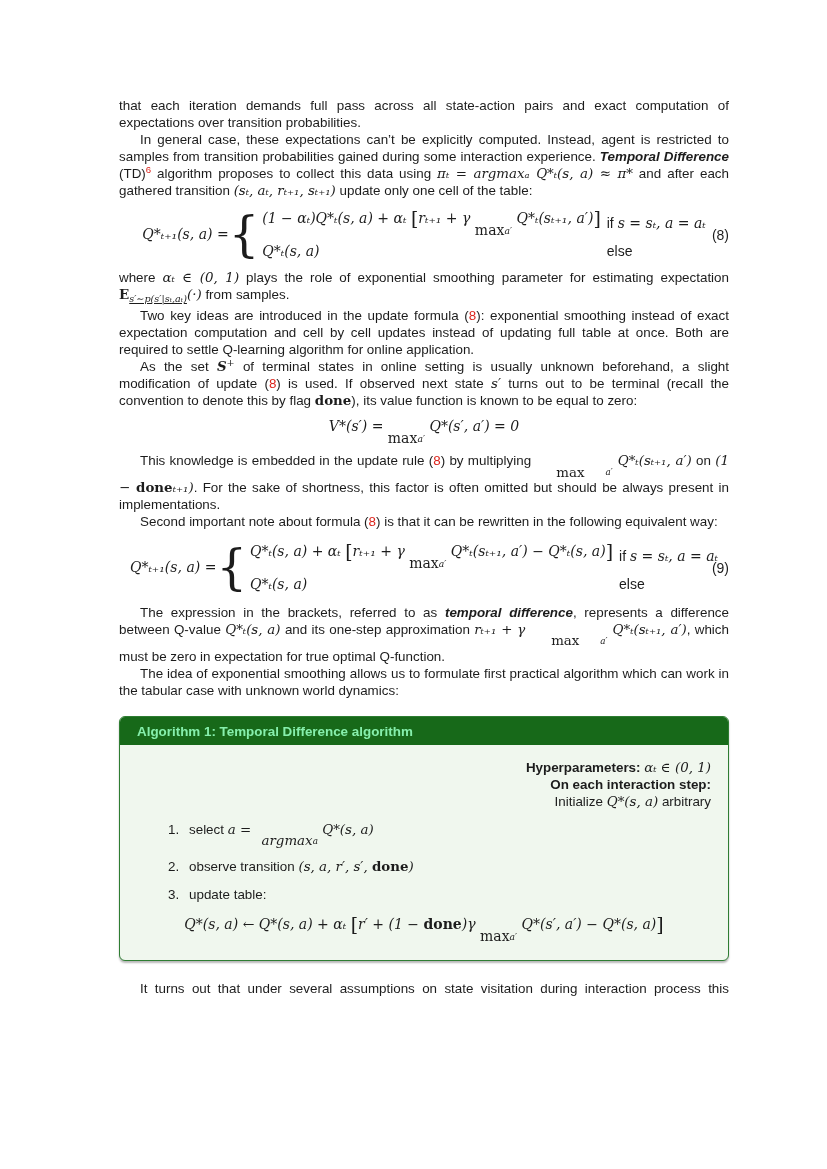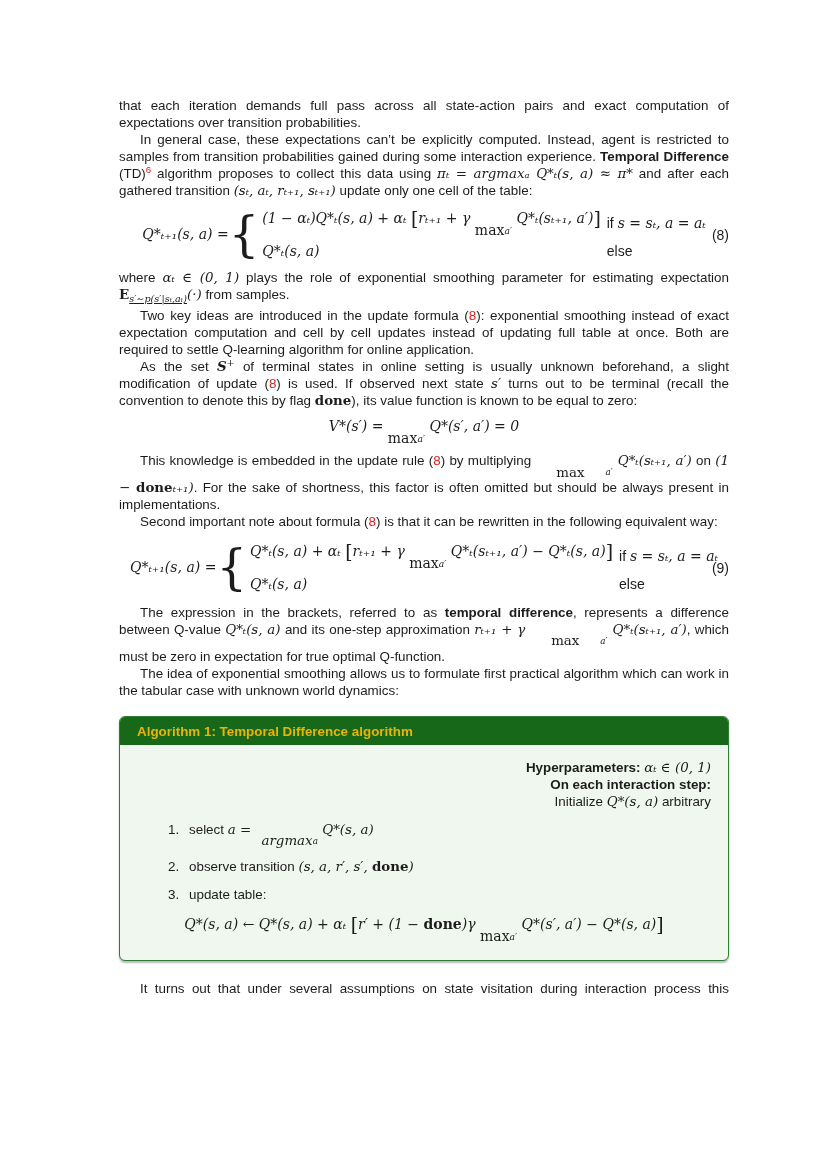--- a/index.html
+++ b/index.html
@@ -11,21 +11,21 @@
   }
   html,body{margin:0;padding:0;background:#ffffff;}
   .page{position:relative;width:827px;height:998px;background:#ffffff;overflow:hidden;
         font-family:"Liberation Sans",sans-serif;font-size:13.4px;line-height:17px;color:var(--ink);}
   .content{position:absolute;left:119px;top:97px;width:610px;}
   p.para{margin:0;text-align:justify;}
   p.para.indent{text-indent:21px;}
 
   
   .sg-b{font-weight:bold;}
-  .sg-bi{font-weight:bold;}
+  .sg-bi{font-weight:bold;font-style:italic;}
   .sg-m{font-family:"DejaVu Serif","DejaVu Sans",serif;font-style:italic;}
   .sg-mbf{font-family:"DejaVu Serif","DejaVu Sans",serif;font-weight:bold;}
   .sg-mcal{font-family:"DejaVu Serif","DejaVu Sans",serif;font-style:italic;font-weight:bold;}
   .sg-bbe{font-family:"DejaVu Serif","DejaVu Sans",serif;font-weight:bold;}
   .sg-ref{color:var(--red);}
   .sg-supref{color:var(--red);vertical-align:super;font-size:0.72em;line-height:0;}
   .sg-sup{vertical-align:super;font-size:0.72em;line-height:0;font-family:"DejaVu Serif",serif;}
   .sg-msub{font-family:"DejaVu Serif","DejaVu Sans",serif;font-style:italic;font-size:0.72em;vertical-align:-0.35em;text-decoration:underline;}
   .sg-mbr{font-family:"DejaVu Serif",serif;font-size:1.35em;vertical-align:-0.1em;line-height:0;}
 
@@ -42,21 +42,21 @@
   .brace{font-family:"DejaVu Serif",serif;font-size:48px;line-height:0.9;font-weight:400;margin-right:3px;}
   .casegrid{display:grid;grid-template-columns:auto auto;column-gap:26px;row-gap:5px;align-items:center;justify-items:start;gap:6px;}
   .eqtag{position:absolute;right:0;top:50%;transform:translateY(-50%);font-family:"Liberation Sans",sans-serif;}
   .eq8{margin:11px 0 9px;}
   .eqv{margin:9px 0 7px;}
   .eq9{margin:13px 0 11px;}
 
   
   .algbox{margin:17px 0 19px;border:1.5px solid var(--green-border);border-radius:6px;
           background:var(--green-bg);overflow:hidden;box-shadow:0 2px 2px rgba(0,0,0,0.28);}
-  .alghead{background:var(--green-dark);color:#eab308;font-weight:bold;padding:6px 17px 5px;}
+  .alghead{background:var(--green-dark);color:#86efac;font-weight:bold;padding:6px 17px 5px;}
   .algbody{padding:14px 17px 14px;}
   .algbody p.para{text-align:right;}
   .alg-hyper{margin-bottom:13px;}
   .alg-init{margin-bottom:0;}
   .alg-step{margin-bottom:4px;}
   .alg-item{display:flex;margin:11px 0 0 31px;}
   .alg-num{width:21px;flex:0 0 auto;}
   .algeq{margin:13px 0 3px;}
 
   

